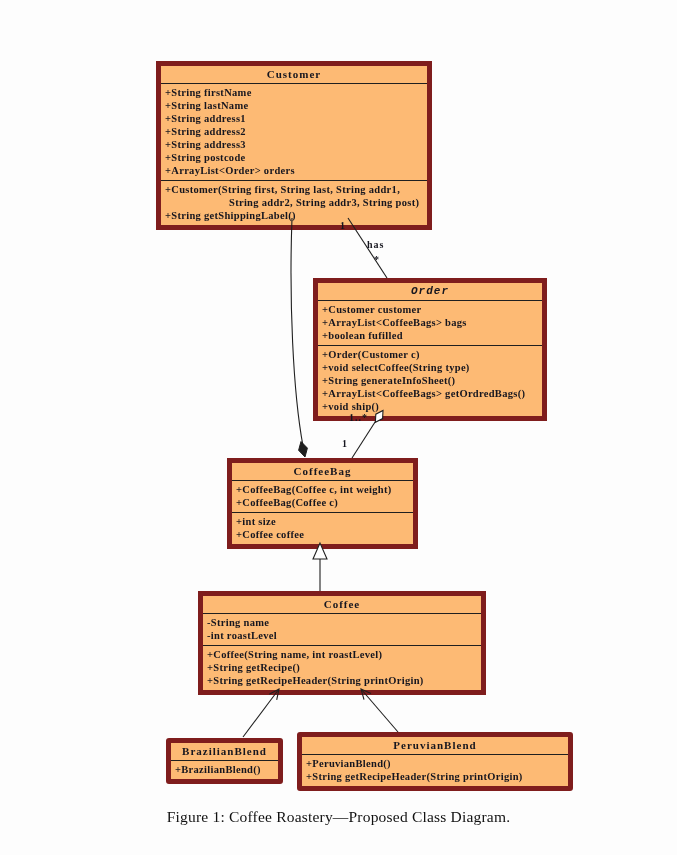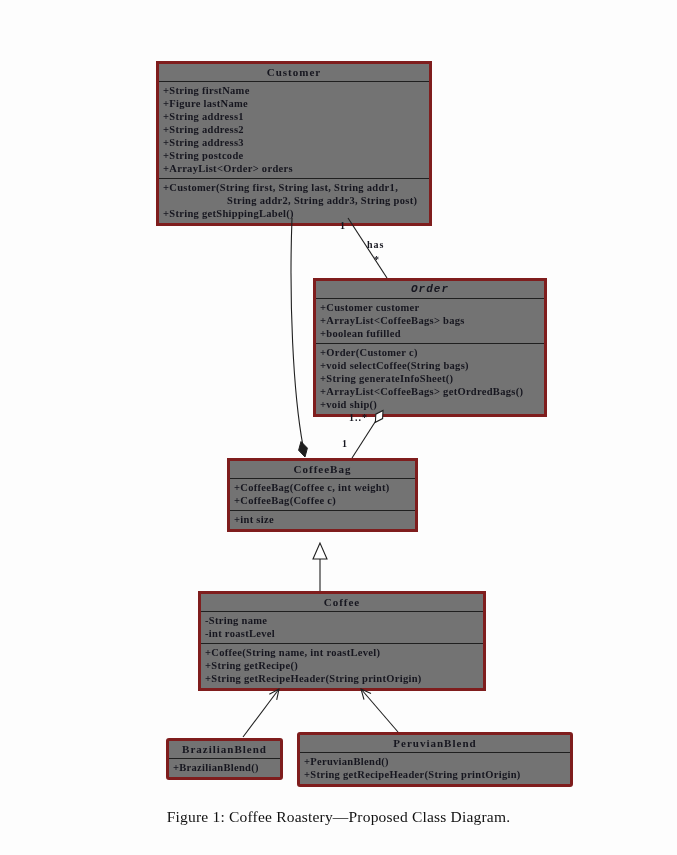--- a/index.html
+++ b/index.html
@@ -6,21 +6,21 @@
   body { background:#ffffff; }
   .page {
     position:relative; width:677px; height:855px; background:#fdfdfd;
     font-family:"Liberation Serif", serif; color:#16161f; overflow:hidden;
   }
   svg.connectors {
     position:absolute; left:0; top:0; width:677px; height:855px;
     pointer-events:none; z-index:3;
   }
   .uml-class {
-    position:absolute; background:#737373; border:3px solid #7f1d1d;
+    position:absolute; background:#fdba74; border:5px solid #7f1d1d;
     z-index:2; box-sizing:border-box;
   }
   .uml-class.rounded { border-radius:3px; }
   .uml-title {
     text-align:center; font-weight:bold; font-size:11px; letter-spacing:1px;
     padding:2px 2px 3px 2px; border-bottom:1px solid #1f1f1f; white-space:nowrap;
   }
   .uml-title.italic { font-style:italic;font-family:Liberation Mono, monospace; }
   .uml-section { padding:2px 3px 3px 4px; }
   .uml-section + .uml-section { border-top:1px solid #1f1f1f; }
@@ -60,21 +60,21 @@
     <polyline points="269.3,694.2 279,689 276.7,699.8" fill="none" stroke="#1f1f1f" stroke-width="1.1"></polyline>
 
     <line x1="398" y1="732" x2="361" y2="689" stroke="#1f1f1f" stroke-width="1.1"></line>
     <polyline points="364,699.6 361,689 371,693.5" fill="none" stroke="#1f1f1f" stroke-width="1.1"></polyline>
   </svg>
 
   <div class="uml-class" style="left:156px; top:61px; width:276px;">
     <div class="uml-title">Customer</div>
     <div class="uml-section">
       <div class="member">+String firstName</div>
-      <div class="member">+Figure lastName</div>
+      <div class="member">+String lastName</div>
       <div class="member">+String address1</div>
       <div class="member">+String address2</div>
       <div class="member">+String address3</div>
       <div class="member">+String postcode</div>
       <div class="member">+ArrayList&lt;Order&gt; orders</div>
     </div>
     <div class="uml-section">
       <div class="member">+Customer(String first, String last, String addr1,</div>
       <div class="member indent">String addr2, String addr3, String post)</div>
       <div class="member">+String getShippingLabel()</div>
@@ -83,35 +83,36 @@
 
   <div class="uml-class" style="left:313px; top:278px; width:234px;">
     <div class="uml-title italic">Order</div>
     <div class="uml-section">
       <div class="member">+Customer customer</div>
       <div class="member">+ArrayList&lt;CoffeeBags&gt; bags</div>
       <div class="member">+boolean fufilled</div>
     </div>
     <div class="uml-section">
       <div class="member">+Order(Customer c)</div>
-      <div class="member">+void selectCoffee(String bags)</div>
+      <div class="member">+void selectCoffee(String type)</div>
       <div class="member">+String generateInfoSheet()</div>
       <div class="member">+ArrayList&lt;CoffeeBags&gt; getOrdredBags()</div>
       <div class="member">+void ship()</div>
     </div>
   </div>
 
   <div class="uml-class" style="left:227px; top:458px; width:191px;">
     <div class="uml-title">CoffeeBag</div>
     <div class="uml-section">
       <div class="member">+CoffeeBag(Coffee c, int weight)</div>
       <div class="member">+CoffeeBag(Coffee c)</div>
     </div>
     <div class="uml-section">
       <div class="member">+int size</div>
+      <div class="member">+Coffee coffee</div>
     </div>
   </div>
 
   <div class="uml-class" style="left:198px; top:591px; width:288px;">
     <div class="uml-title">Coffee</div>
     <div class="uml-section">
       <div class="member">-String name</div>
       <div class="member">-int roastLevel</div>
     </div>
     <div class="uml-section">

